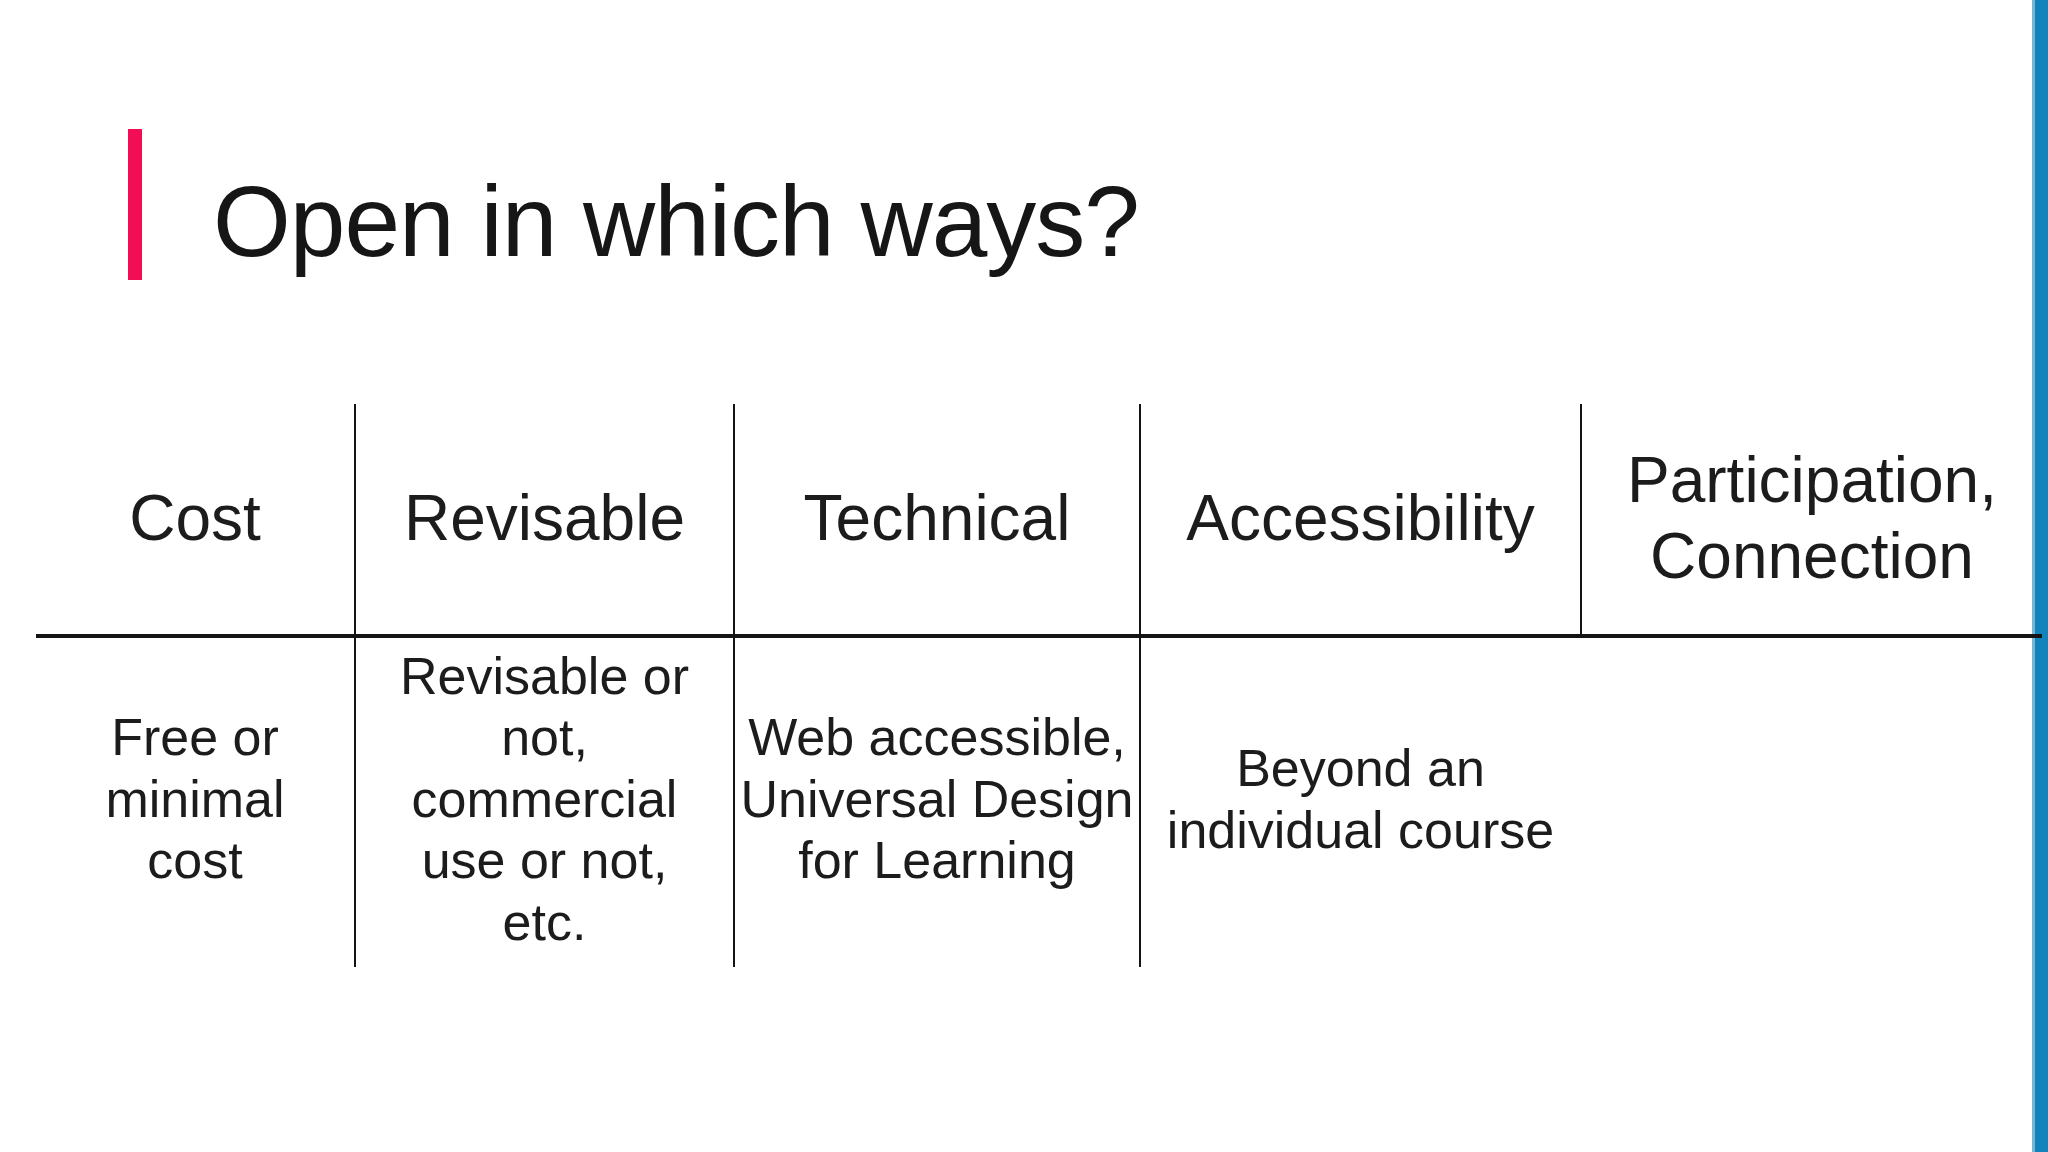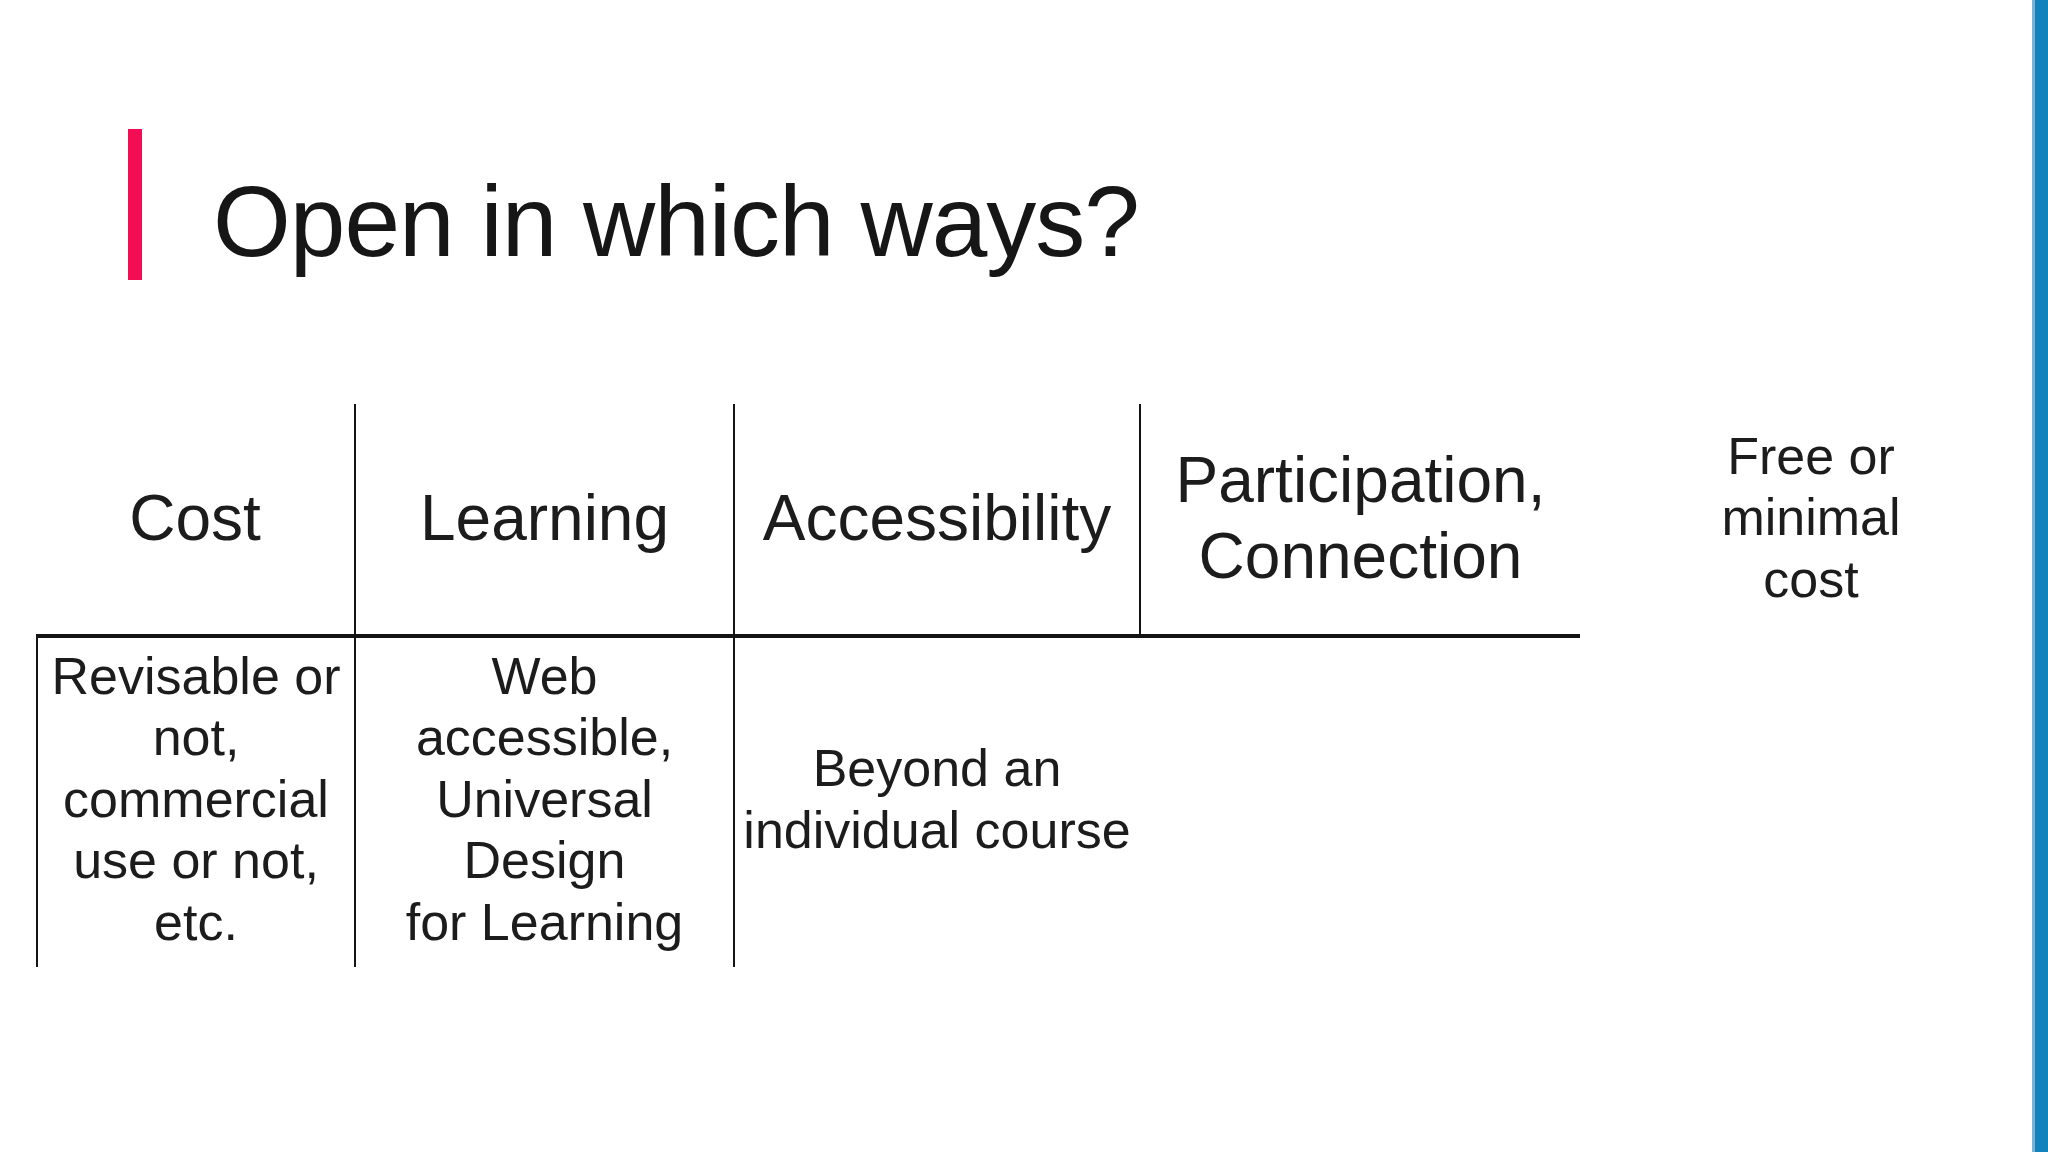--- a/index.html
+++ b/index.html
@@ -70,21 +70,22 @@
 
 <div class="edge-strip" style="background: rgb(19, 131, 187);"></div>
 
 <div class="accent-bar" style="background: rgb(242, 13, 84);"></div>
 
 <h1 class="slide-title">Open in which ways?</h1>
 
 <div class="oer-table">
 
   <div class="cell head">Cost</div>
-  <div class="cell head vline">Learning</div>
+  <div class="cell head vline">Revisable</div>
+  <div class="cell head vline">Technical</div>
   <div class="cell head vline">Accessibility</div>
   <div class="cell head vline">Participation,
 Connection</div>
 
   <div class="cell body">Free or
 minimal
 cost</div>
   <div class="cell body vline">Revisable or
 not,
 commercial

